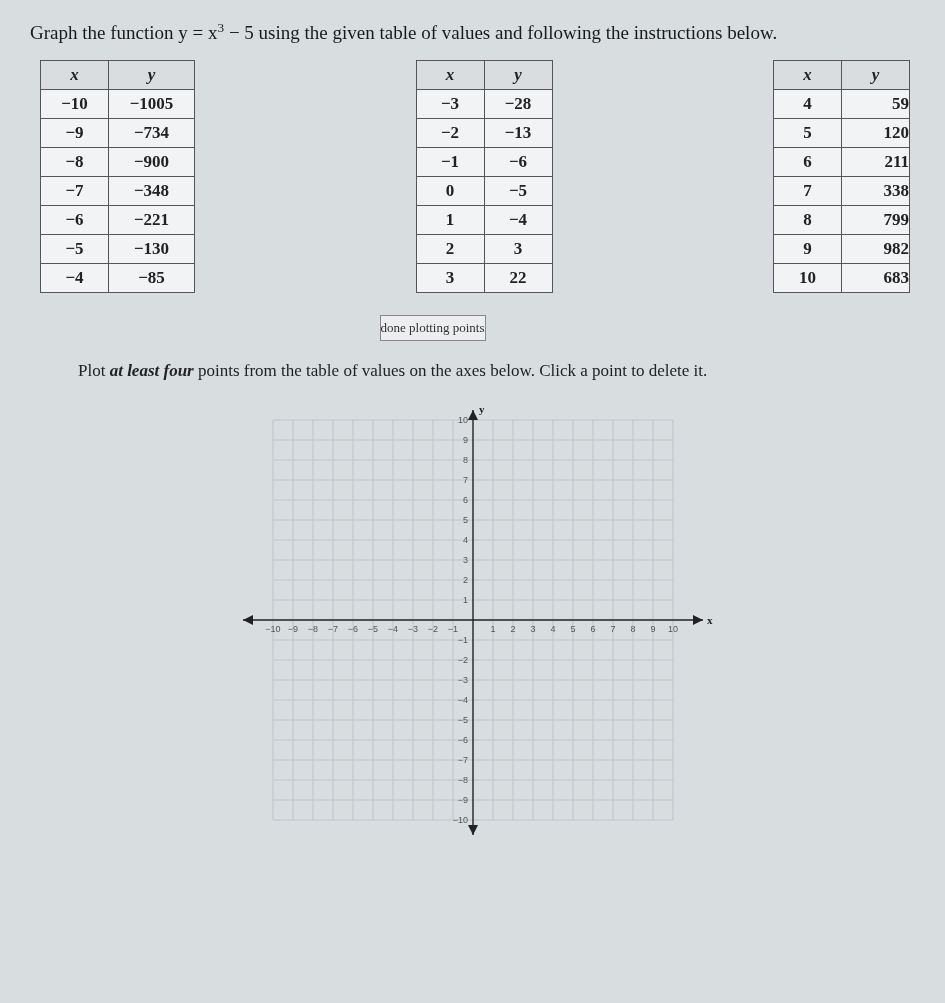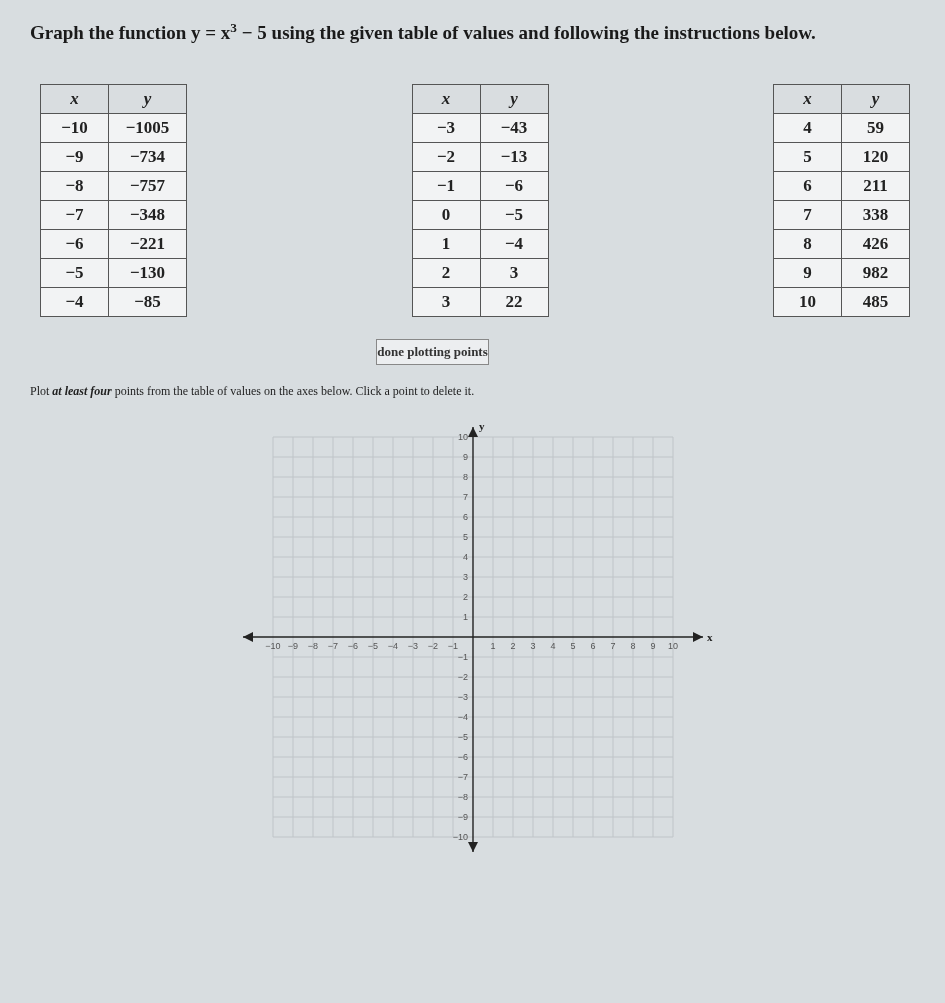--- a/index.html
+++ b/index.html
@@ -7,24 +7,24 @@
     font-family: Georgia, 'Times New Roman', serif;
     background: #d8dde0;
     width: 945px;
     height: 1003px;
     padding: 18px 30px;
     color: #222;
     overflow: hidden;
   }
   .prompt {
     font-size: 19px;
-    font-weight: bold;
+    font-weight: normal;
     color: #1a1a1a;
     line-height: 1.5;
-    margin-bottom: 36px;
+    margin-bottom: 12px;
   }
   .eq { font-family: 'Times New Roman', serif; }
   .tables-row {
     display: flex;
     justify-content: space-between;
     padding: 0 5px 0 10px;
     margin-bottom: 22px;
   }
   table.val {
     border-collapse: collapse;
@@ -40,42 +40,43 @@
   }
   table.val th {
     background: #d9dde0;
     font-style: italic;
     font-family: 'Times New Roman', serif;
     font-weight: bold;
   }
   .t1 th, .t1 td { width: 68px; }
   .t2 th, .t2 td { width: 68px; }
   .t3 th, .t3 td { width: 68px; }
-  .t1 td:nth-child(2){ width:78px;}
+  .t1 td:nth-child(2){ width:86px;}
   .t2 td:nth-child(2){ width:68px;}
-  .t3 td:nth-child(2){ width:68px;}
+  .t3 td:nth-child(2){ width:68px;text-align:right;}
 
   .button-row { text-align:center; margin: 4px 0 18px 0; }
   .done-btn {
     display: inline-block;
     border: 1px solid #888;
     background: #eceef0;
     font-family: inherit;
     font-size: 13px;
-    font-weight: bold;
+    font-weight: normal;
     color: #333;
     padding: 4px 0;
     cursor: pointer;
     margin-left: -80px;
   }
   .instr {
-    font-size: 12px;
+    font-size: 17px;
     color: #222;
     line-height: 1.4;
     margin-bottom: 12px;
+    margin-left: 48px;
   }
   .instr .emph { font-style: italic; font-weight: bold; }
   .graph-wrap {
     display: flex;
     justify-content: center;
   }
   svg.axes {
     width: 520px;
     height: 450px;
   }
@@ -104,21 +105,21 @@
         <tr>
           <td>−10</td>
           <td>−1005</td>
         </tr>
         <tr>
           <td>−9</td>
           <td>−734</td>
         </tr>
         <tr>
           <td>−8</td>
-          <td>−757</td>
+          <td>−900</td>
         </tr>
         <tr>
           <td>−7</td>
           <td>−348</td>
         </tr>
         <tr>
           <td>−6</td>
           <td>−221</td>
         </tr>
         <tr>
@@ -134,21 +135,21 @@
   <table class="val t2">
     <tbody>
         <tr>
           <th>x</th>
           <th>y</th>
         </tr>
     </tbody>
       <tbody id="tb2">
         <tr>
           <td>−3</td>
-          <td>−43</td>
+          <td>−28</td>
         </tr>
         <tr>
           <td>−2</td>
           <td>−13</td>
         </tr>
         <tr>
           <td>−1</td>
           <td>−6</td>
         </tr>
         <tr>
@@ -188,29 +189,29 @@
         <tr>
           <td>6</td>
           <td>211</td>
         </tr>
         <tr>
           <td>7</td>
           <td>338</td>
         </tr>
         <tr>
           <td>8</td>
-          <td>426</td>
+          <td>799</td>
         </tr>
         <tr>
           <td>9</td>
           <td>982</td>
         </tr>
         <tr>
           <td>10</td>
-          <td>485</td>
+          <td>683</td>
         </tr>
       </tbody>
   </table>
 </div>
 
 <div class="button-row">
   <button class="done-btn">done plotting points</button>
 </div>
 
 <div class="instr">

